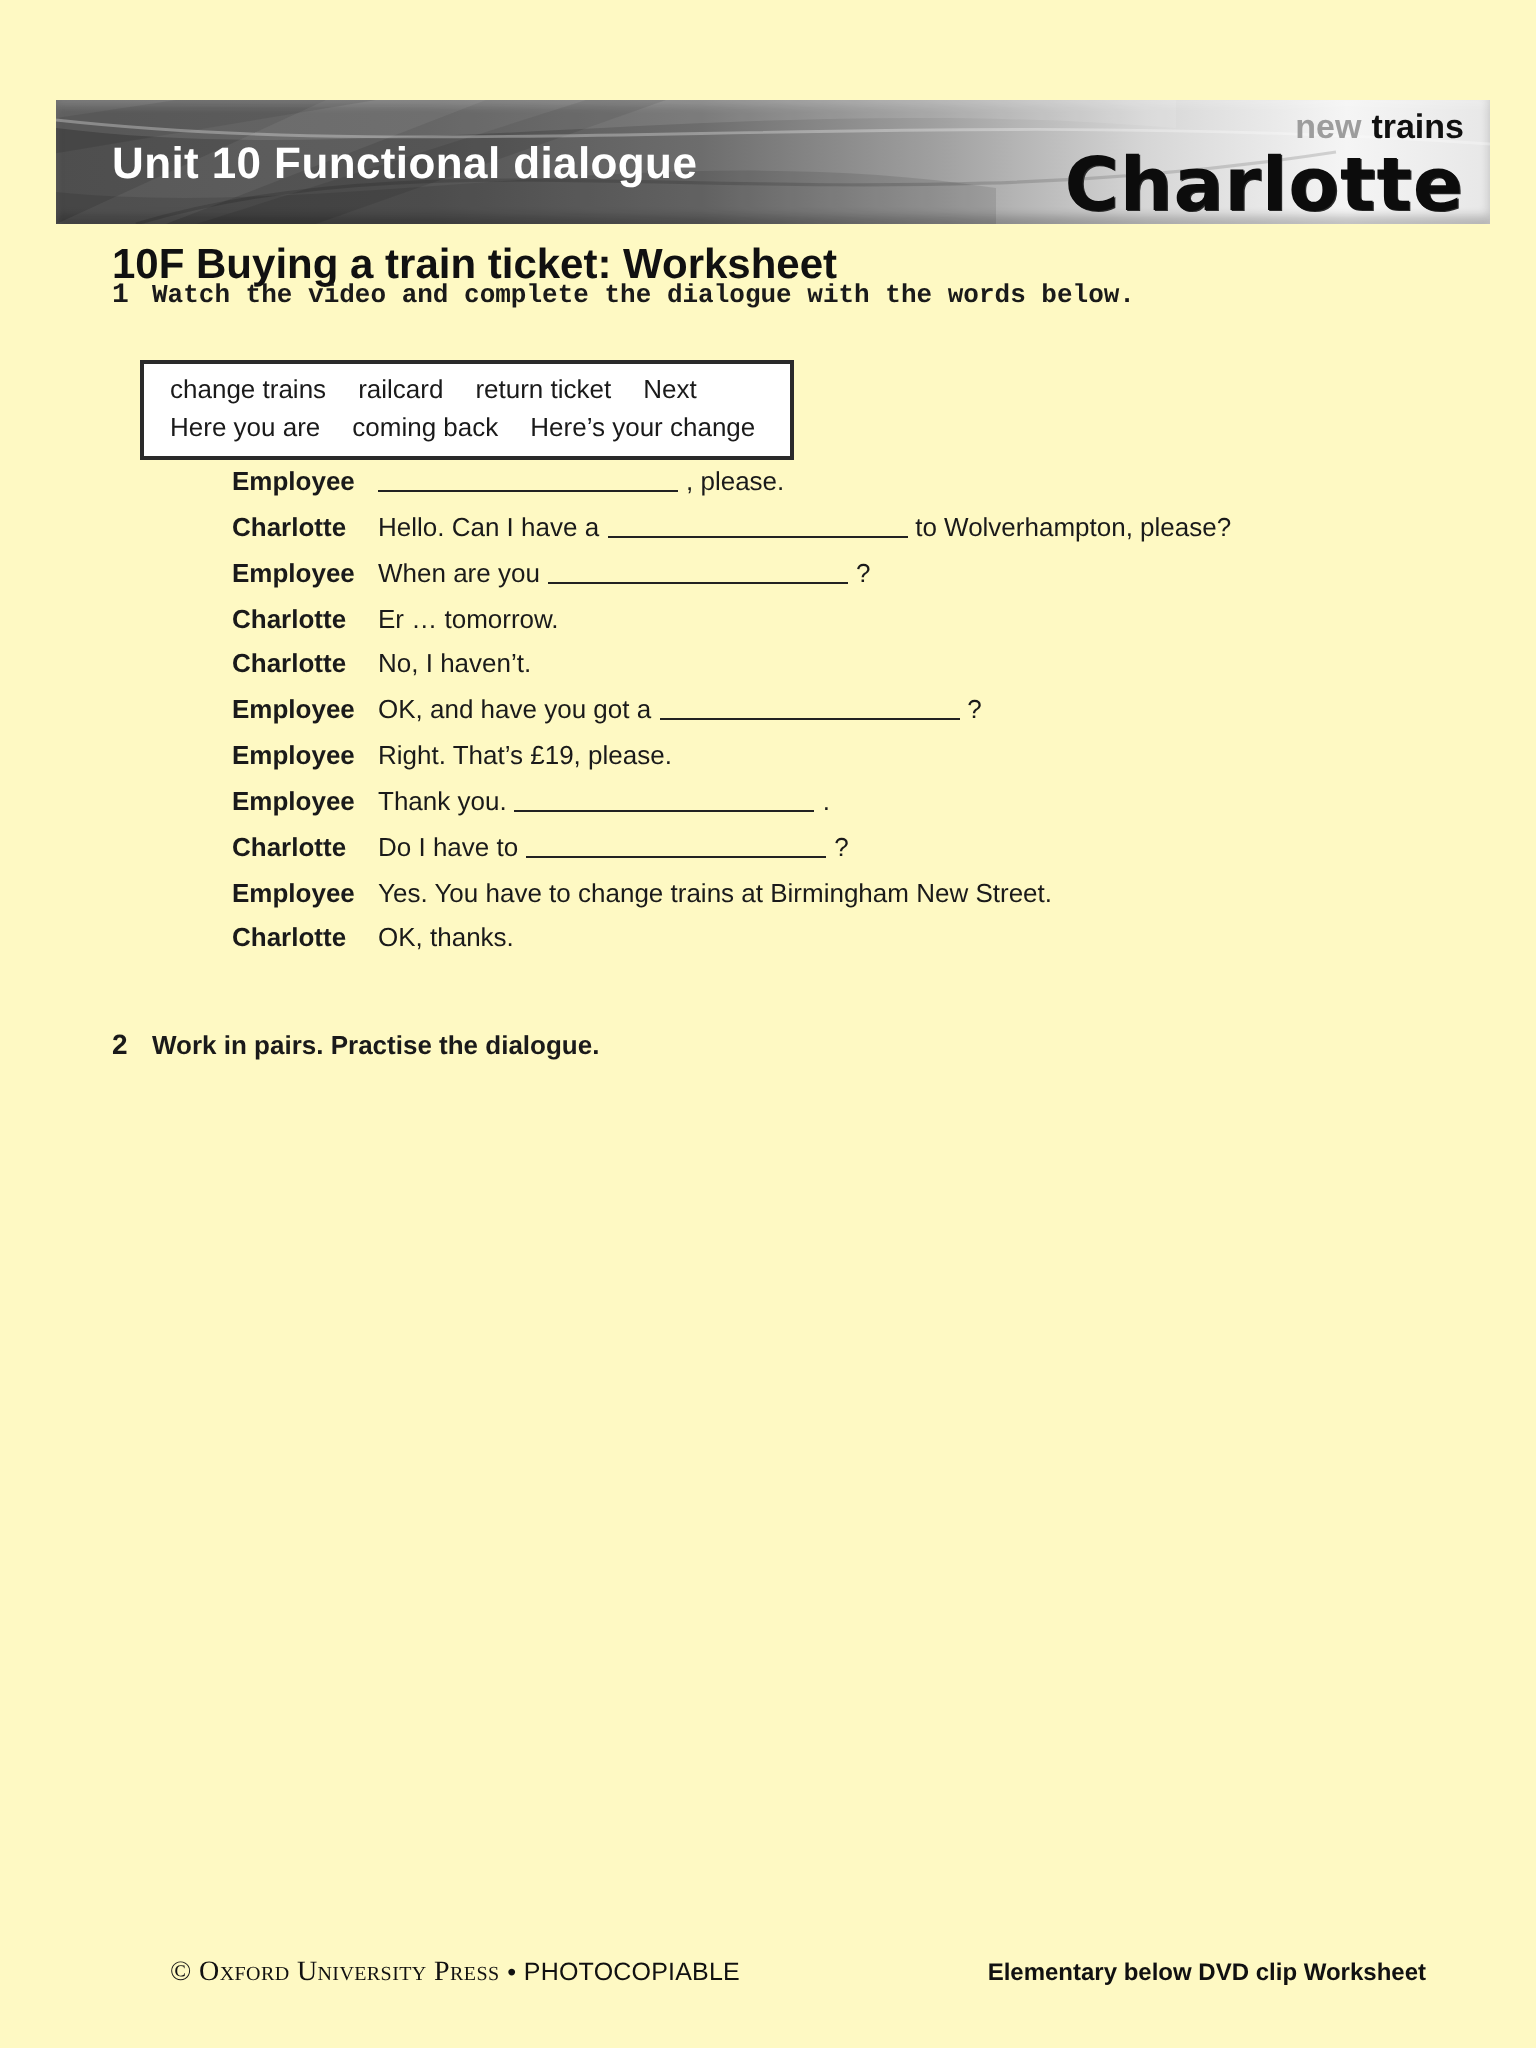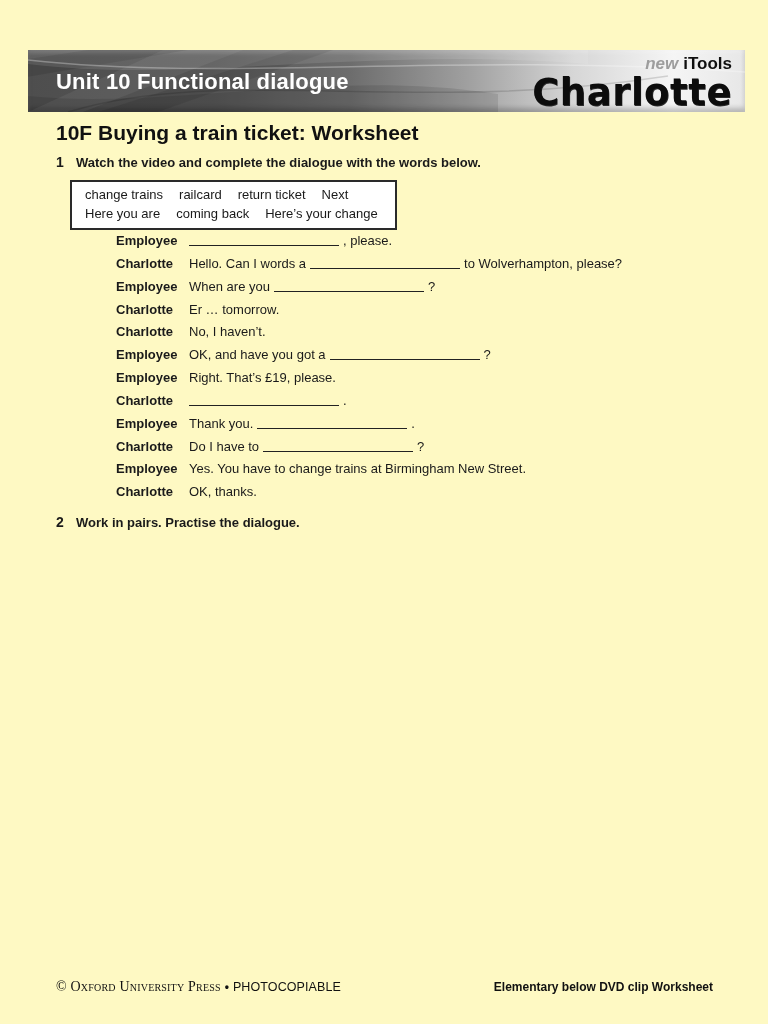--- a/index.html
+++ b/index.html
@@ -9,48 +9,48 @@
   
   .banner{position:absolute;left:28px;top:50px;width:717px;height:62px;overflow:hidden;
           background:linear-gradient(90deg,#4e4e4e 0%,#555555 26%,#6d6d6d 45%,
                      #a2a2a2 62%,#d6d6d6 76%,#f5f5f5 90%,#e7e7e7 100%);
           box-shadow:inset 0 3px 4px rgba(255,255,255,.18), inset 0 -4px 5px rgba(0,0,0,.22);}
   .banner-svg{position:absolute;left:0;top:0;width:100%;height:100%;display:block;}
   .banner-title{position:absolute;left:28px;top:19px;margin:0;font-size:22px;font-weight:700;
                 color:#ffffff;letter-spacing:.2px;}
   .logo{position:absolute;right:13px;top:5px;text-align:right;line-height:1;}
   .logo-top{font-size:17px;font-weight:700;color:#101010;}
-  .logo-new{font-style:italic;color:#9d9d9d;margin-right:5px;}
+  .logo-new{color:#9d9d9d;margin-right:5px;}
   .logo-main{font-size:37px;font-weight:800;color:#0c0c0c;margin-top:2px;
              font-family:"DejaVu Sans","Liberation Sans",sans-serif;
              letter-spacing:.5px;text-shadow:.6px .6px 0 #2a2a2a;}
 
   
   .ws-title{position:absolute;left:56px;top:121px;margin:0;font-size:21px;font-weight:700;color:#111;}
   .exercise{position:absolute;left:56px;font-size:13px;font-weight:700;white-space:nowrap;}
-  .ex-1{top:154px;} .ex-2{top:514px;}
+  .ex-1{top:140px;font-family:Liberation Mono, monospace;} .ex-2{top:514px;}
   .ex-num{display:inline-block;width:20px;font-size:14px;}
 
   .word-bank{position:absolute;left:70px;top:180px;width:327px;box-sizing:border-box;
              border:2px solid #2a2a2a;padding:3px 8px 5px 13px;background:#fff;}
   .wb-row{line-height:19px;font-size:13px;white-space:nowrap;}
   .wb-word{margin-right:16px;} .wb-word:last-child{margin-right:0;}
 
   .dialogue{position:absolute;left:72px;top:230px;}
   .d-row{line-height:22.85px;font-size:13px;white-space:nowrap;margin-left:44px;}
   .speaker{display:inline-block;width:73px;font-weight:700;}
   .blank{display:inline-block;width:150px;height:2px;border-bottom:1.4px solid #222;
          margin:0 4px;vertical-align:-1px;}
   .text .blank:first-child{margin-left:0;}
 
   
   .footer{position:absolute;left:56px;top:979px;width:657px;display:flex;
           justify-content:space-between;align-items:baseline;}
   .f-left{font-size:12px;color:#111;white-space:nowrap;}
-  .pub{font-family:"Liberation Serif",serif;font-variant:small-caps;font-size:14px;letter-spacing:.2px;}
+  .pub{font-family:"Liberation Serif",serif;font-variant:small-caps;font-size:14px;letter-spacing:.2px;margin-left:29px;}
   .dot{margin:0 4px;font-size:12px;font-weight:700;}
   .photo{font-size:12.5px;letter-spacing:.1px;}
   .f-right{font-size:12px;font-weight:700;color:#111;white-space:nowrap;}
 </style>
 </head>
 <body>
 
 <div class="page">
 
   <header class="banner">
@@ -58,43 +58,42 @@
       <polygon points="0,62 135,0 215,0 55,62" fill="rgba(255,255,255,0.06)"></polygon>
       <polygon points="70,62 265,0 305,0 130,62" fill="rgba(0,0,0,0.09)"></polygon>
       <polygon points="-20,30 160,0 60,0 -20,12" fill="rgba(0,0,0,0.10)"></polygon>
       <path d="M0,14 C160,34 340,-4 560,14 L560,0 L0,0 Z" fill="rgba(255,255,255,0.10)"></path>
       <path d="M0,10 C200,32 420,2 717,22" stroke="rgba(255,255,255,0.30)" stroke-width="1.4" fill="none"></path>
       <path d="M40,62 C200,14 380,66 640,26" stroke="rgba(0,0,0,0.14)" stroke-width="1.6" fill="none"></path>
       <path d="M0,46 C140,60 300,18 470,44 L470,62 L0,62 Z" fill="rgba(0,0,0,0.10)"></path>
     </svg>
     <h1 class="banner-title">Unit 10 Functional dialogue</h1>
     <div class="logo">
-      <div class="logo-top"><span class="logo-new">new</span><span>iTools</span></div>
+      <div class="logo-top"><span class="logo-new">new</span><span>trains</span></div>
       <div class="logo-main">Charlotte</div>
     </div>
   </header>
 
   <h2 class="ws-title">10F Buying a train ticket: Worksheet</h2>
 
   <div class="exercise ex-1"><span class="ex-num">1</span><span>Watch the video and complete the dialogue with the words below.</span></div>
 
   <div class="word-bank" id="word-bank">
       <div class="wb-row"><span class="wb-word">change trains</span><span class="wb-word">railcard</span><span class="wb-word">return ticket</span><span class="wb-word">Next</span></div>
       <div class="wb-row"><span class="wb-word">Here you are</span><span class="wb-word">coming back</span><span class="wb-word">Here’s your change</span></div>
     </div>
 
   <div class="dialogue" id="dialogue">
       <div class="d-row"><span class="speaker">Employee</span><span class="text"><span class="blank"></span><span class="post">, please.</span></span></div>
-      <div class="d-row"><span class="speaker">Charlotte</span><span class="text"><span class="pre">Hello. Can I words a</span><span class="blank"></span><span class="post">to Wolverhampton, please?</span></span></div>
+      <div class="d-row"><span class="speaker">Charlotte</span><span class="text"><span class="pre">Hello. Can I have a</span><span class="blank"></span><span class="post">to Wolverhampton, please?</span></span></div>
       <div class="d-row"><span class="speaker">Employee</span><span class="text"><span class="pre">When are you</span><span class="blank"></span><span class="post">?</span></span></div>
       <div class="d-row"><span class="speaker">Charlotte</span><span class="text"><span class="pre">Er … tomorrow.</span></span></div>
       <div class="d-row"><span class="speaker">Charlotte</span><span class="text"><span class="pre">No, I haven’t.</span></span></div>
       <div class="d-row"><span class="speaker">Employee</span><span class="text"><span class="pre">OK, and have you got a</span><span class="blank"></span><span class="post">?</span></span></div>
       <div class="d-row"><span class="speaker">Employee</span><span class="text"><span class="pre">Right. That’s £19, please.</span></span></div>
-      <div class="d-row"><span class="speaker">Charlotte</span><span class="text"><span class="blank"></span><span class="post">.</span></span></div>
       <div class="d-row"><span class="speaker">Employee</span><span class="text"><span class="pre">Thank you.</span><span class="blank"></span><span class="post">.</span></span></div>
       <div class="d-row"><span class="speaker">Charlotte</span><span class="text"><span class="pre">Do I have to</span><span class="blank"></span><span class="post">?</span></span></div>
       <div class="d-row"><span class="speaker">Employee</span><span class="text"><span class="pre">Yes. You have to change trains at Birmingham New Street.</span></span></div>
       <div class="d-row"><span class="speaker">Charlotte</span><span class="text"><span class="pre">OK, thanks.</span></span></div>
     </div>
 
   <div class="exercise ex-2"><span class="ex-num">2</span><span>Work in pairs. Practise the dialogue.</span></div>
 
   <footer class="footer">
     <div class="f-left"><span class="pub">© Oxford University Press</span><span class="dot">•</span><span class="photo">PHOTOCOPIABLE</span></div>

